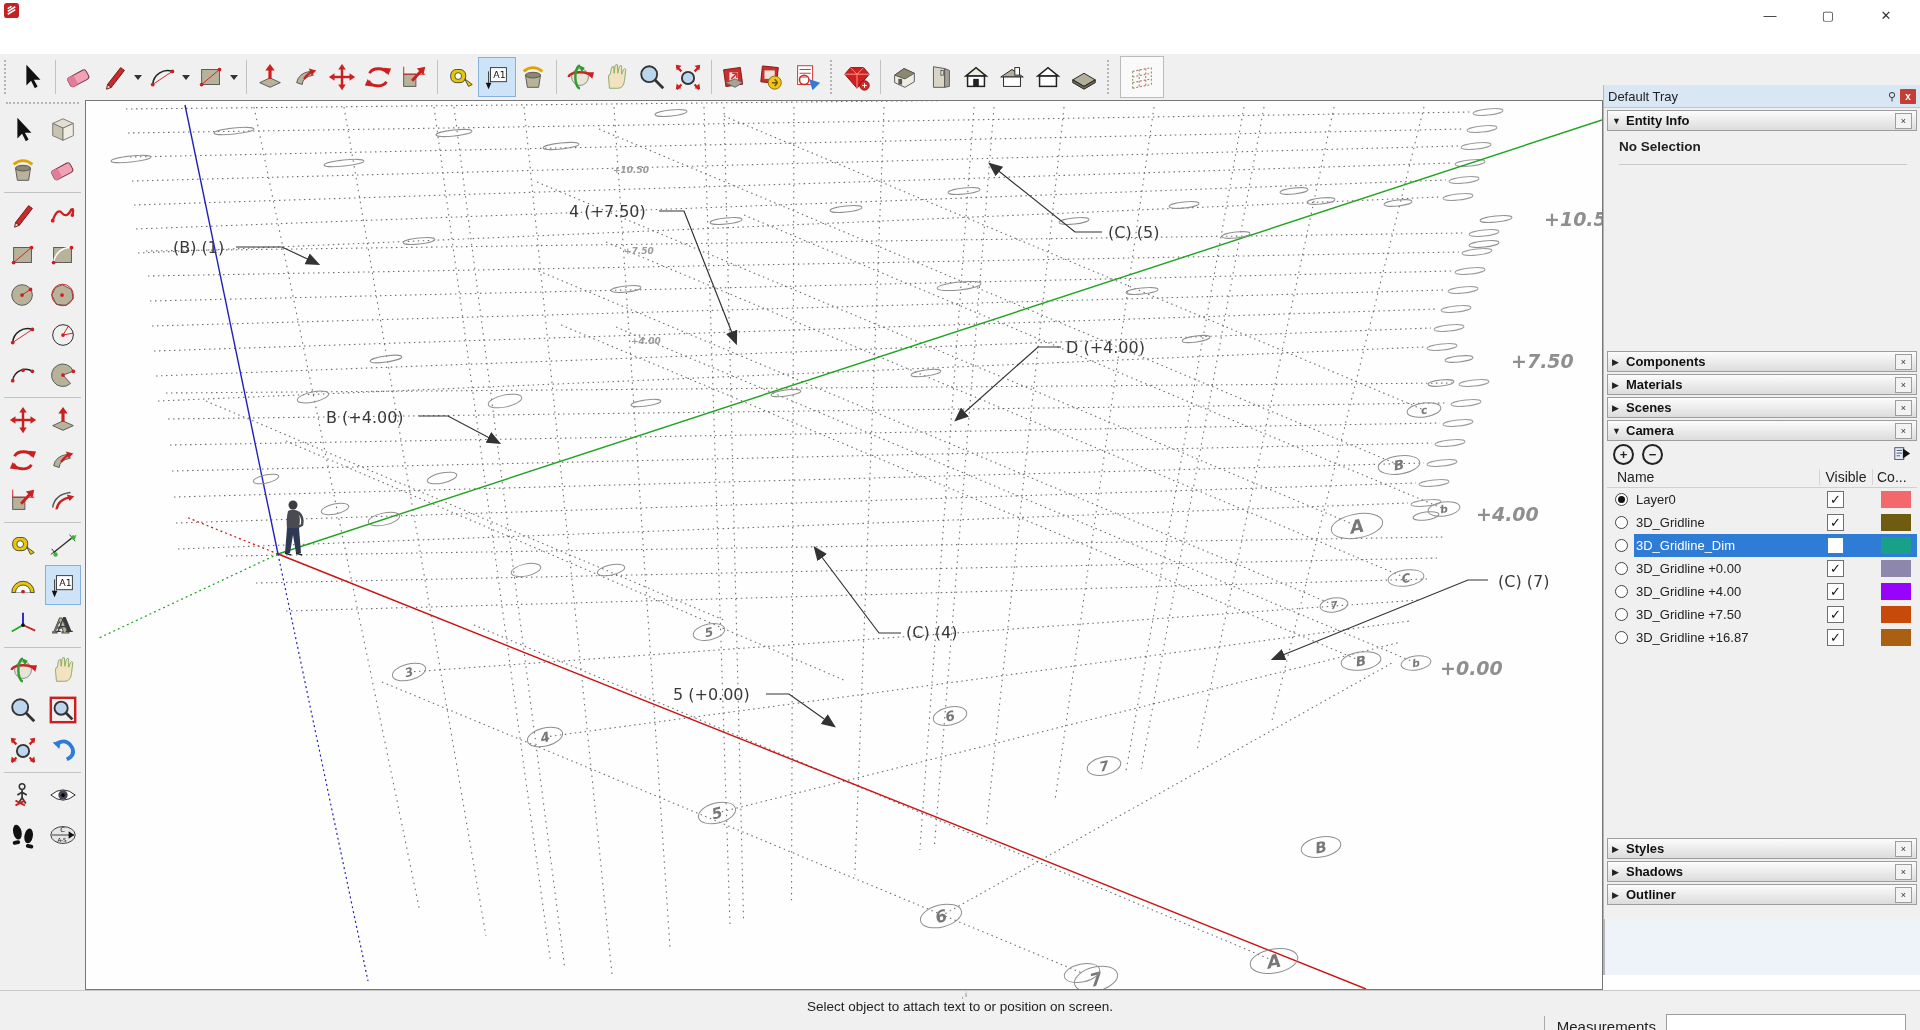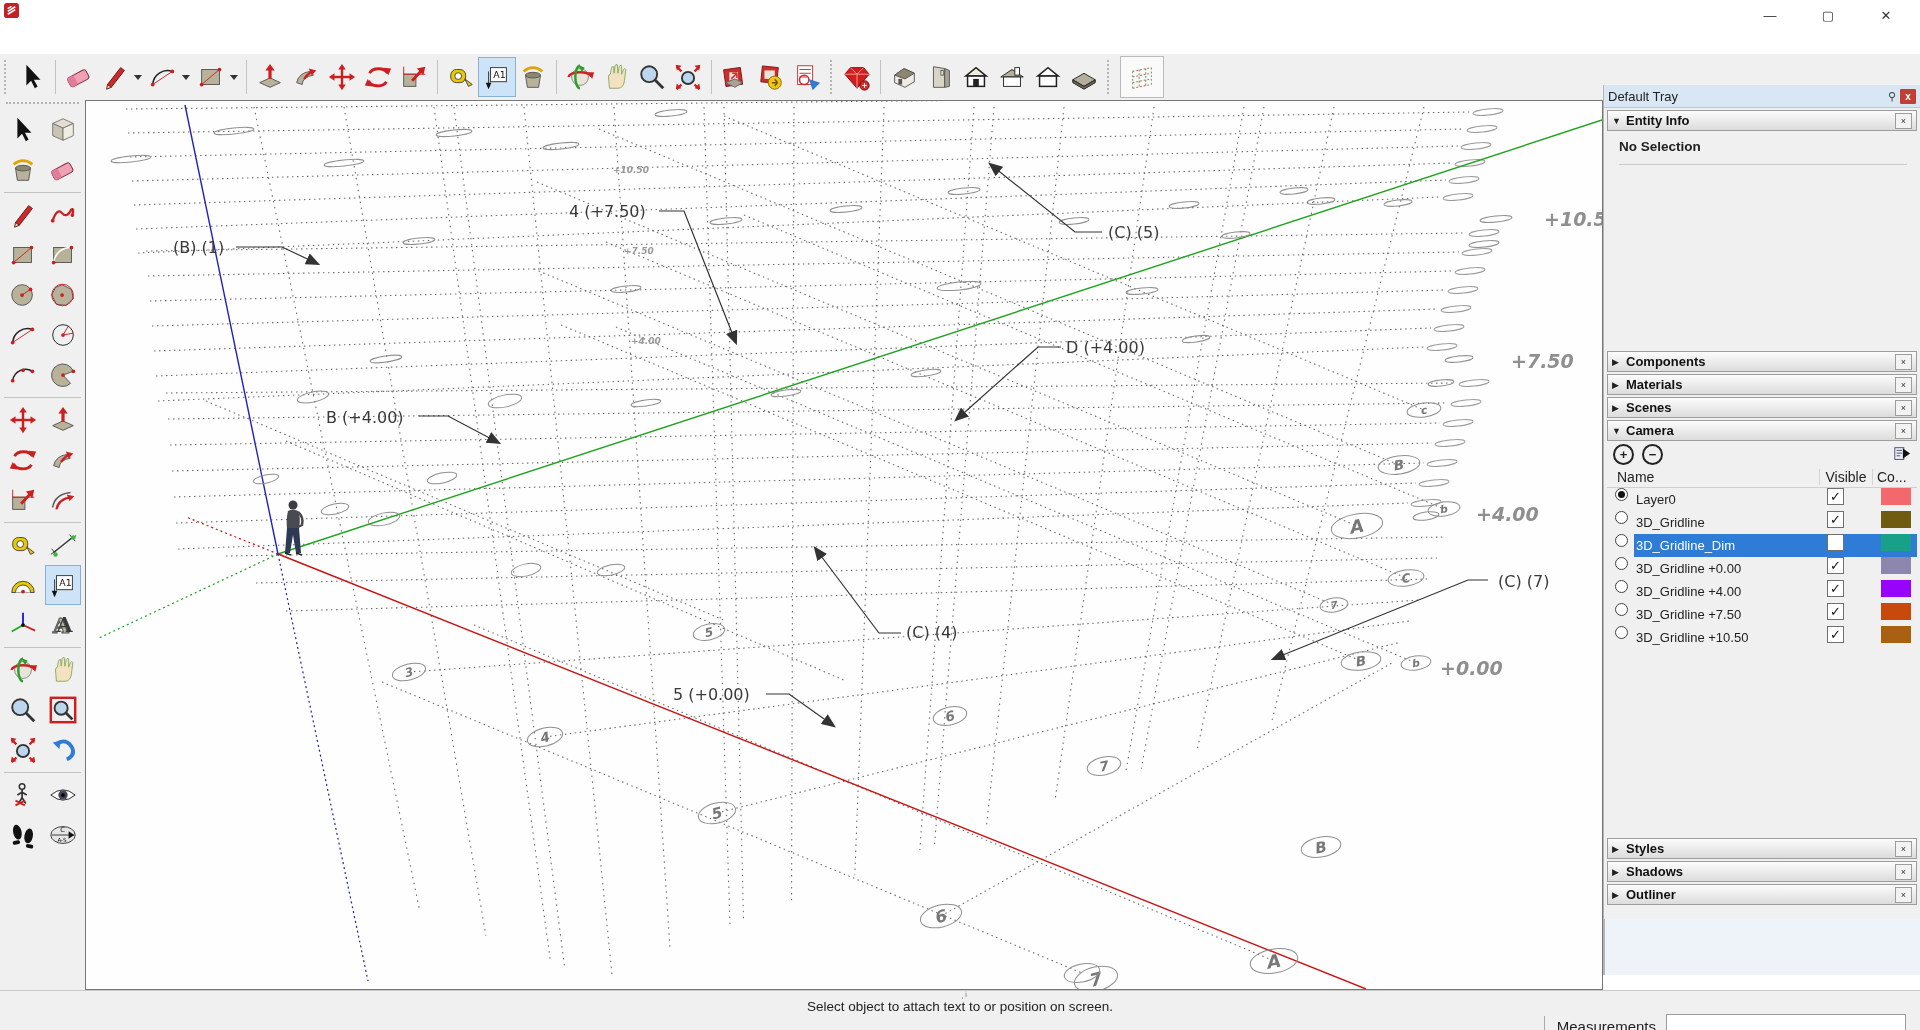--- a/index.html
+++ b/index.html
@@ -47,21 +47,21 @@
   #no-selection{font-weight:bold;font-size:13.5px;}
   #entity-body hr{border:none;border-top:1px solid #c9c9c9;margin-top:10px;}
   #layers-body{height:395px;}
   #layers-toolbar{height:26px;display:flex;align-items:center;padding:0 6px;}
   .circ-btn{width:17px;height:17px;border:2px solid #222;border-radius:50%;display:flex;align-items:center;justify-content:center;font-size:13px;font-weight:bold;color:#222;margin-right:8px;line-height:1;}
   #layers-detail{margin-left:auto;}
   #layers-cols{display:flex;height:20px;align-items:center;border-bottom:1px solid #d0d0d0;font-size:14px;color:#222;}
   #layers-cols .c-name{flex:1;padding-left:10px;border-right:1px solid #d5d5d5;}
   #layers-cols .c-vis{width:52px;text-align:center;border-right:1px solid #d5d5d5;}
   #layers-cols .c-col{width:40px;padding-left:4px;}
-  .layer-row{display:flex;height:23px;position:relative;}
+  .layer-row{display:flex;align-items:center;height:23px;position:relative;}
   .layer-radio{width:13px;height:13px;border:1px solid #444;border-radius:50%;margin:0 6px 0 8px;background:#fff;box-sizing:border-box;position:relative;flex:none;}
   .layer-radio.on::after{content:"";position:absolute;left:2px;top:2px;right:2px;bottom:2px;background:#111;border-radius:50%;}
   .layer-name{flex:1;font-size:13px;white-space:nowrap;overflow:hidden;align-self:stretch;display:flex;align-items:center;padding-left:2px;}
   .layer-row.sel .hl{position:absolute;left:27px;right:0;top:0;bottom:0;background:#2f7cd6;}
   .layer-row.sel .layer-name{color:#fff;border-radius:7px;}
   .layer-row > *{position:relative;}
   .layer-check{width:15px;height:15px;background:#fff;border:1px solid #707070;margin-right:37px;display:flex;align-items:center;justify-content:center;font-size:13px;color:#111;flex:none;}
   .layer-color{width:30px;height:17px;margin-right:6px;flex:none;}
   #tray-bottom{position:absolute;left:0;bottom:0;width:317px;height:56px;background:#eef3fa;border-left:1px solid #b5b5b5;box-sizing:border-box;}
   
@@ -1059,21 +1059,21 @@
             <div class="layer-color" style="background: rgb(152, 3, 252);"></div>
           </div>
           <div class="layer-row">
             <div class="layer-radio"></div>
             <div class="layer-name">3D_Gridline +7.50</div>
             <div class="layer-check">✓</div>
             <div class="layer-color" style="background: rgb(199, 74, 11);"></div>
           </div>
           <div class="layer-row">
             <div class="layer-radio"></div>
-            <div class="layer-name">3D_Gridline +10.50</div>
+            <div class="layer-name">3D_Gridline +16.87</div>
             <div class="layer-check">✓</div>
             <div class="layer-color" style="background: rgb(169, 96, 18);"></div>
           </div>
         </div>
         <div class="sec-head">
           <span class="sec-arrow">▶</span>
           <span class="sec-title">Styles</span>
           <span class="sec-x">×</span>
         </div>
         <div class="sec-head">

